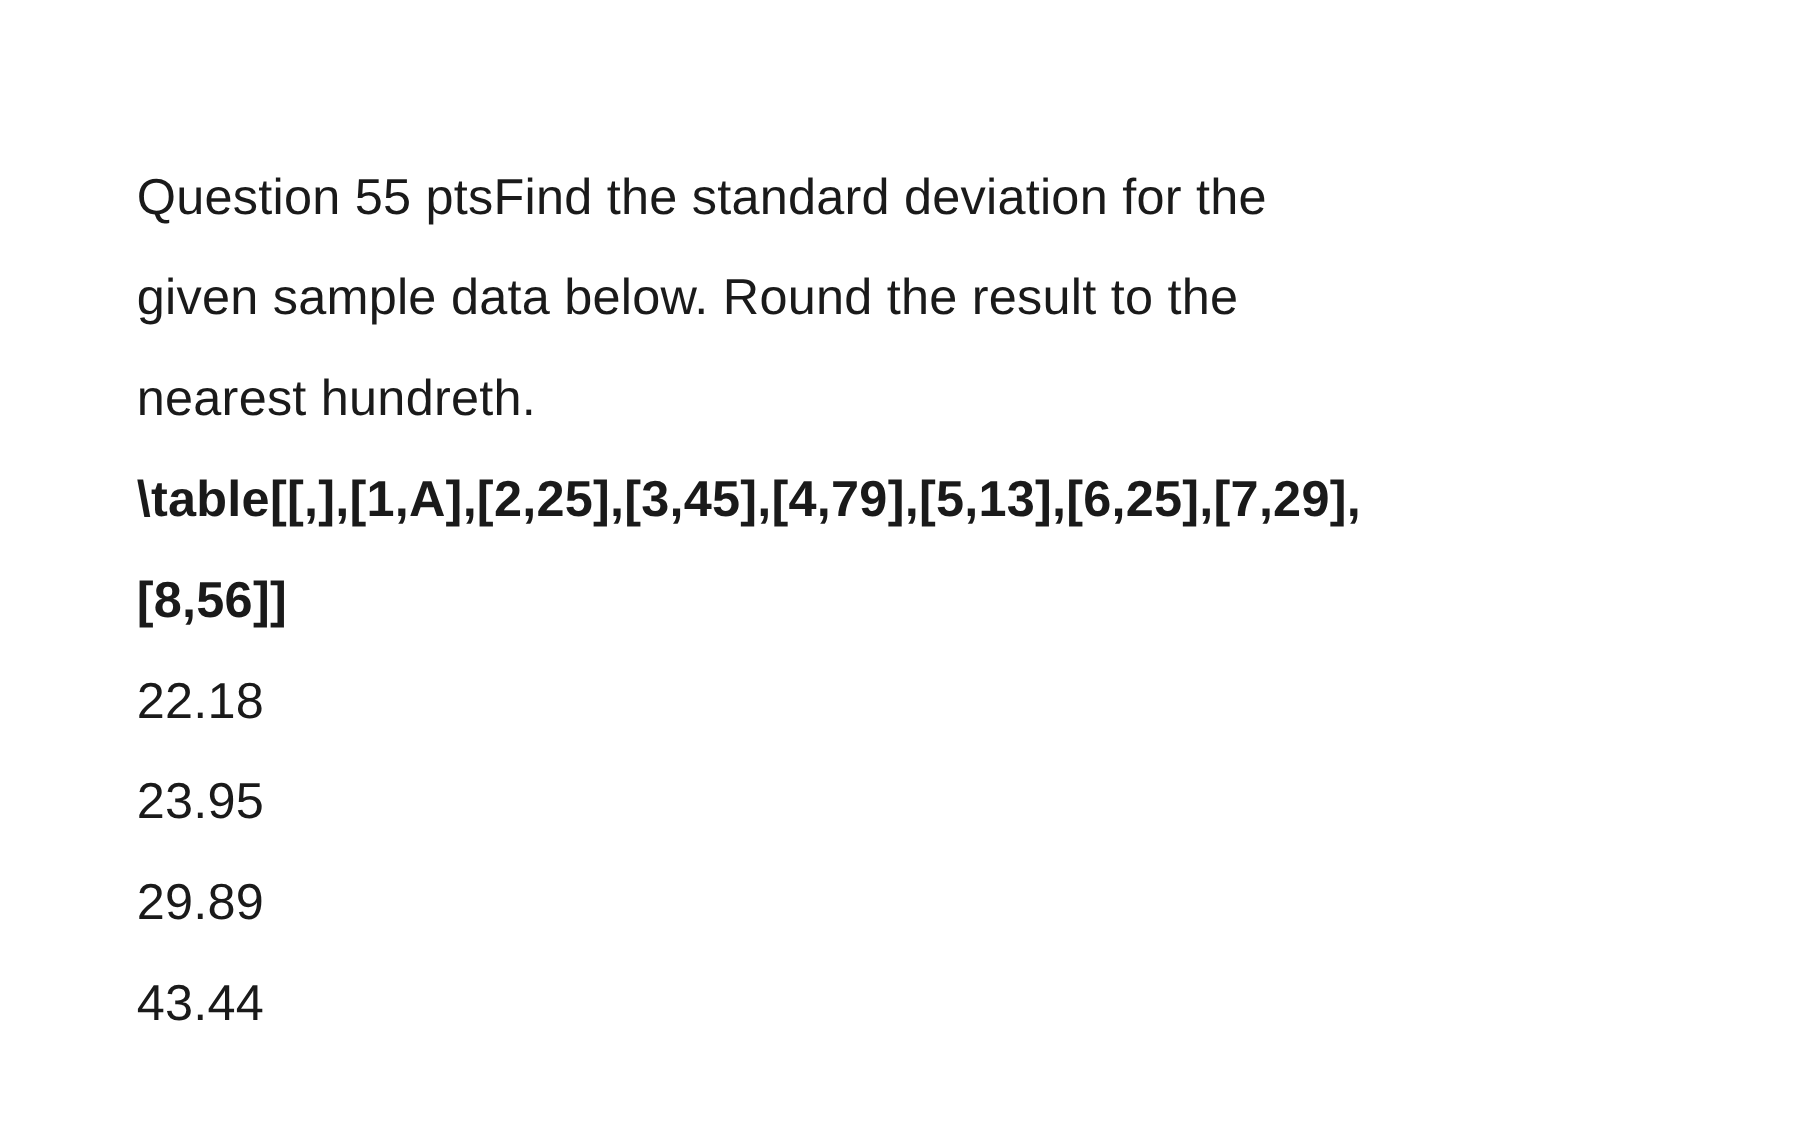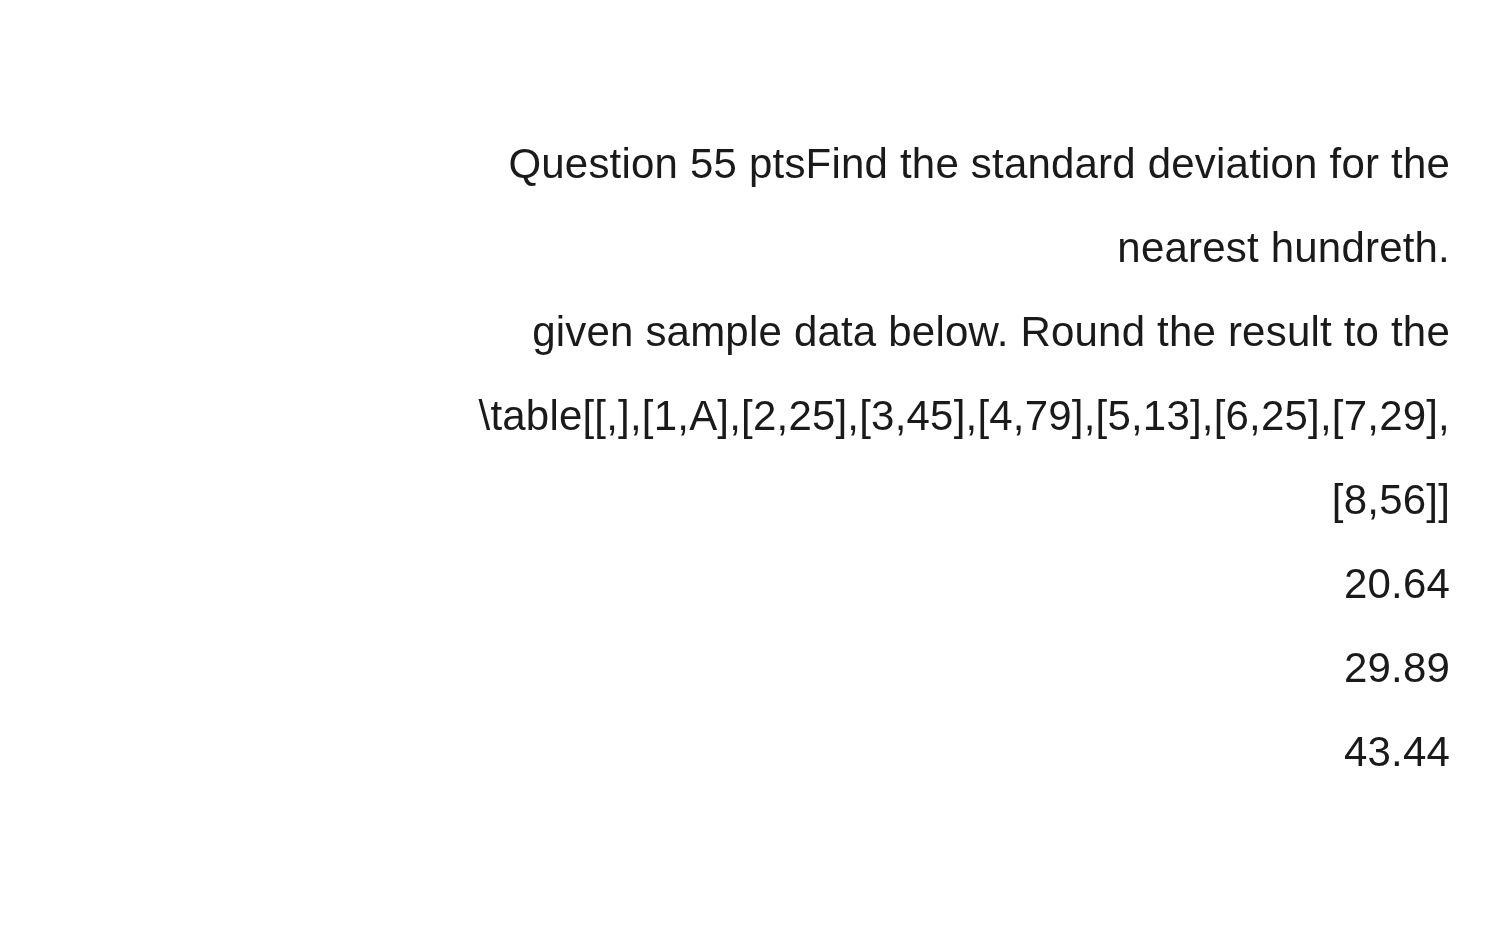--- a/index.html
+++ b/index.html
@@ -1,48 +1,49 @@
 <!DOCTYPE html>
 <html><head>
 <meta charset="utf-8">
 <style>
   * {
     margin: 16px;
     padding: 0;
     box-sizing: border-box;
-    text-align: right;
   }
   body {
     font-family: -apple-system, BlinkMacSystemFont, "Segoe UI", Helvetica, Arial, sans-serif;
     background: #ffffff;
     width: 1500px;
     height: 952px;
     padding: 82px 50px 50px 50px;
     color: #1a1a1a;
   }
   .content {
     font-size: 42px;
     line-height: 1.62;
     letter-spacing: 0.2px;
   }
   .question-text {
     margin-bottom: 4px;
   }
   .table-text {
     margin-bottom: 4px;
+    font-weight: bold;
   }
   .option {
     margin-bottom: 4px;
   }
 </style>
 </head>
 <body>
 
 <div class="content">
   <div class="question-text">Question 55 ptsFind the standard deviation for the</div>
+  <div class="question-text">given sample data below. Round the result to the</div>
   <div class="question-text">nearest hundreth.</div>
-  <div class="question-text">given sample data below. Round the result to the</div>
   <div class="table-text">\table[[,],[1,A],[2,25],[3,45],[4,79],[5,13],[6,25],[7,29],</div>
   <div class="table-text">[8,56]]</div>
-  <div class="option">20.64</div>
+  <div class="option">22.18</div>
+  <div class="option">23.95</div>
   <div class="option">29.89</div>
   <div class="option">43.44</div>
 </div>
 
 </body></html>

